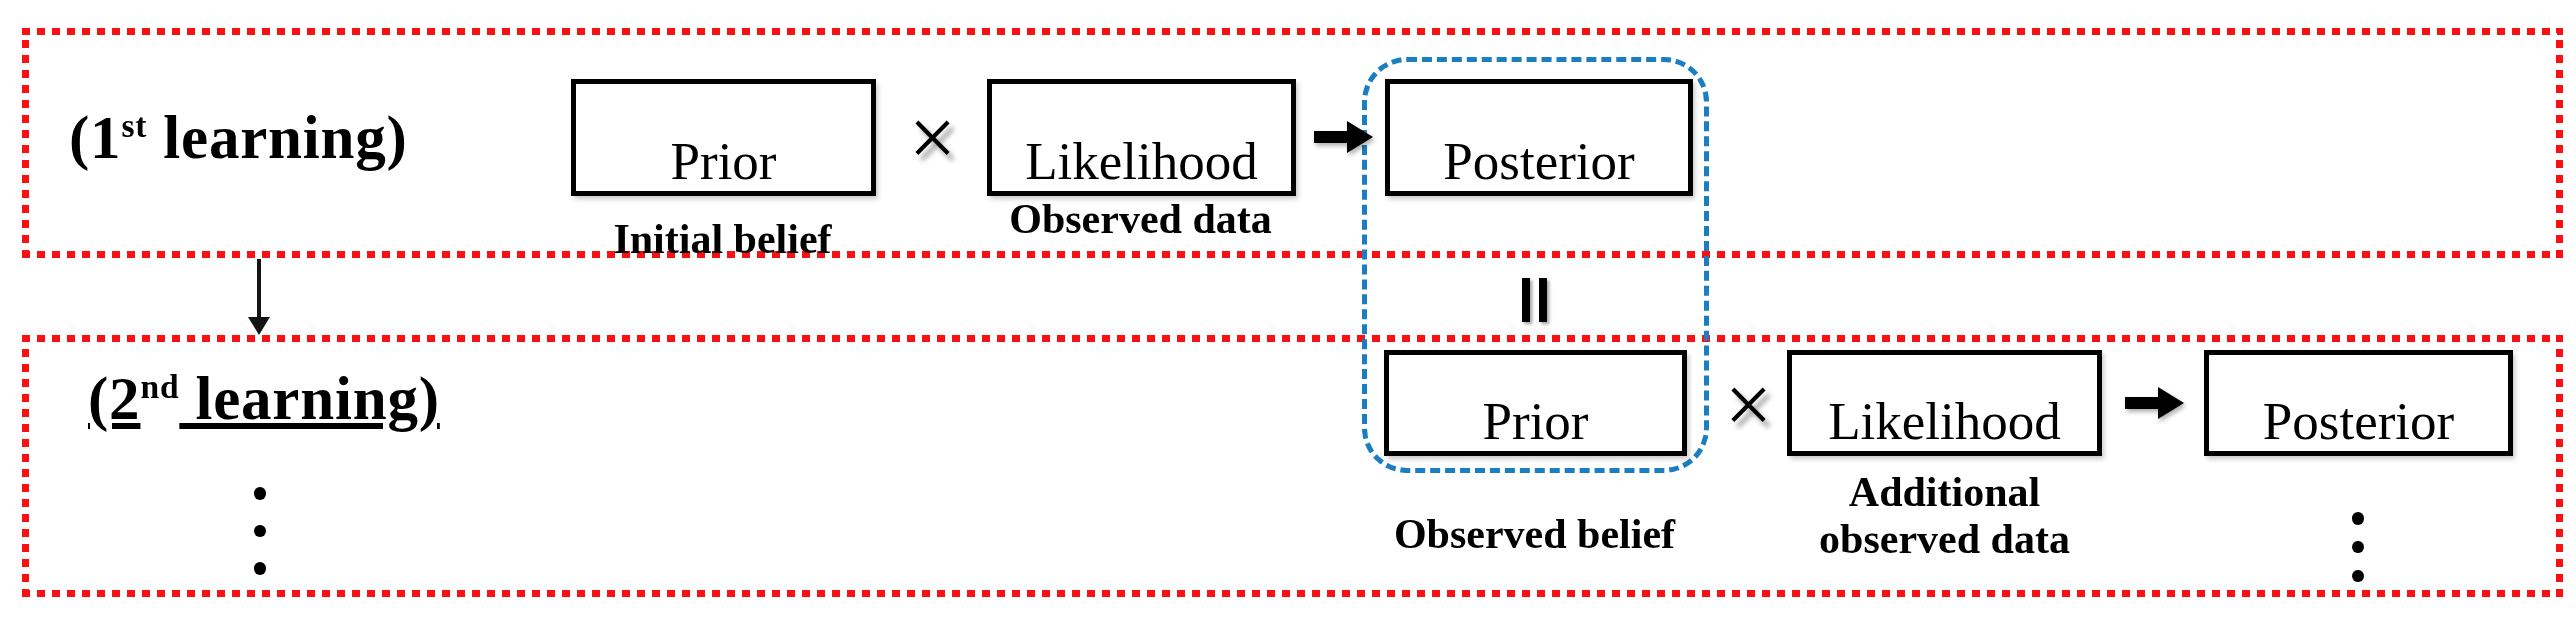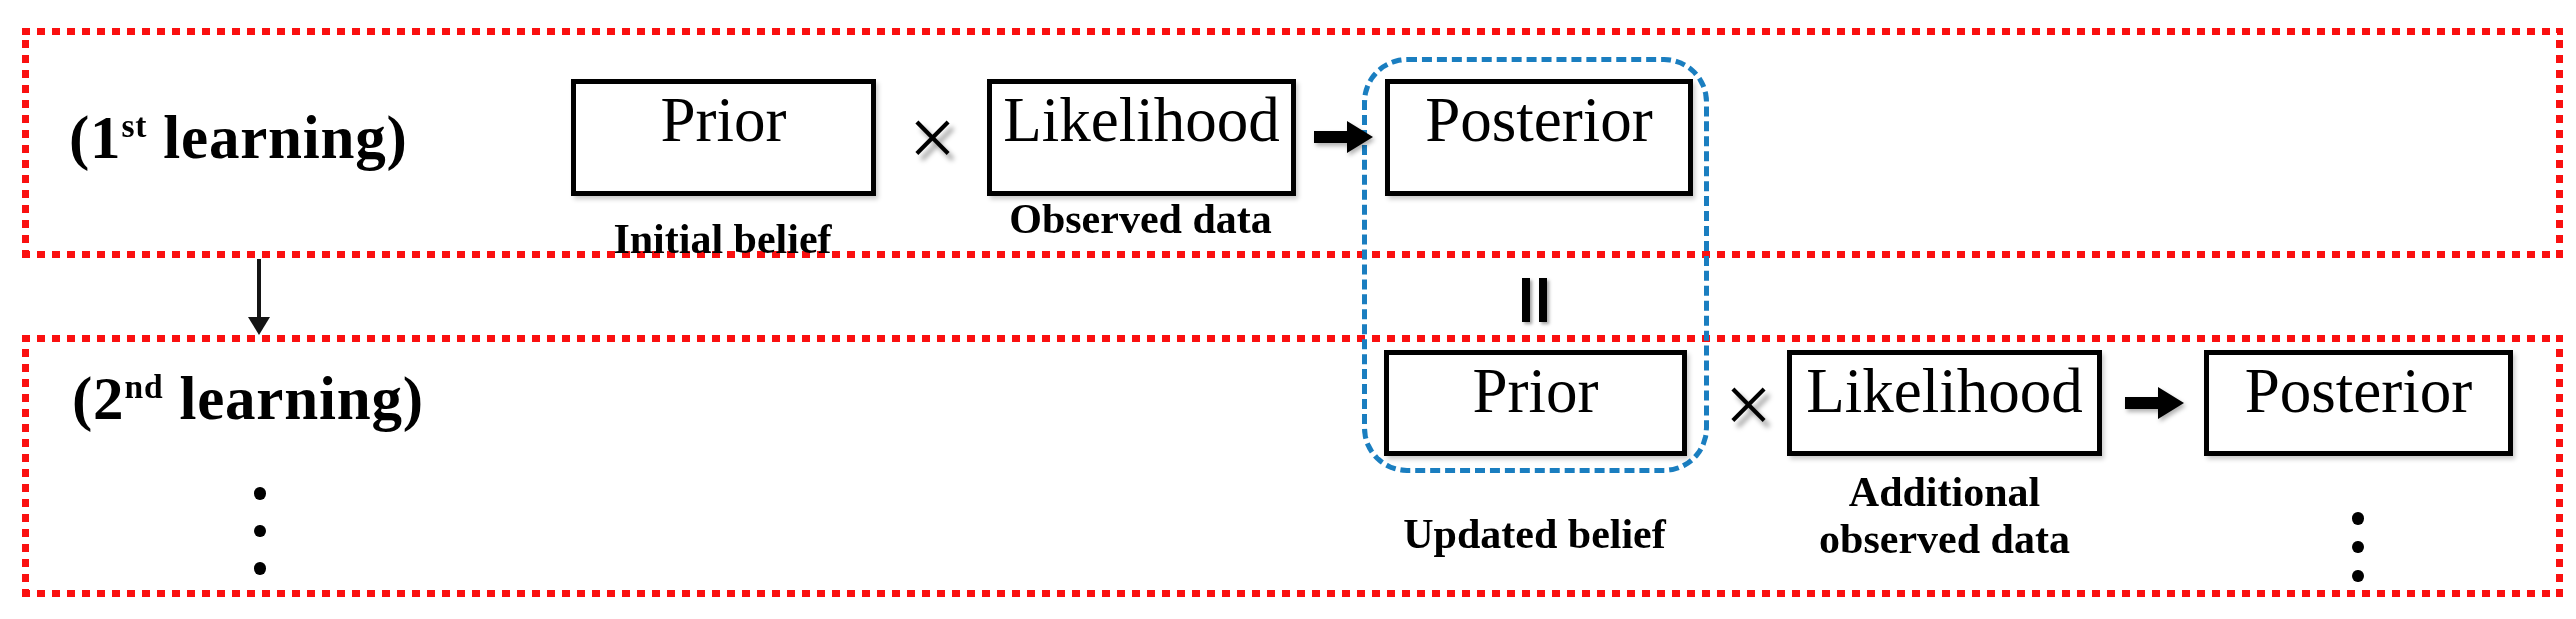--- a/index.html
+++ b/index.html
@@ -34,30 +34,30 @@
     line-height: 78px;
     white-space: pre;
     letter-spacing: 0.8px;
   }
   .heading .sup {
     display: inline-block;
     font-size: 55%;
     transform: translateY(-0.62em);
   }
   #heading-1 { left: 69px; top: 99px; }
-  #heading-2 { left: 72px; top: 360px; }
+  #heading-2 { left: 88px; top: 360px; text-decoration: underline; }
 
   .node-box {
     position: absolute;
     background: #fff;
     border: 5.5px solid #000;
     display: flex;
-    align-items: flex-start;
+    align-items: flex-end;
     justify-content: center;
-    font-size: 63px;
+    font-size: 53px;
     box-shadow: 3.1px 3.9px 4.7px rgba(0,0,0,0.22);
   }
   #prior-1      { left: 571px;  top: 79px; width: 305px; height: 117px; }
   #likelihood-1 { left: 987px; top: 79px; width: 309px; height: 117px; }
   #posterior-1  { left: 1385px; top: 79px; width: 308px; height: 117px; }
   #prior-2      { left: 1384px; top: 350px; width: 303px; height: 106px; }
   #likelihood-2 { left: 1787px; top: 350px; width: 315px; height: 106px; }
   #posterior-2  { left: 2204px; top: 350px; width: 309px; height: 106px; }
 
   .caption {
@@ -200,21 +200,21 @@
     <span>Likelihood</span>
   </div>
   <div class="arrow-right" id="arrow-2">
     <div class="shaft"></div>
     <div class="head"></div>
   </div>
   <div class="node-box" id="posterior-2">
     <span>Posterior</span>
   </div>
 
-  <div class="caption" id="caption-updated">Updated belief</div>
+  <div class="caption" id="caption-updated">Observed belief</div>
   <div class="caption" id="caption-additional">
     <div>Additional</div>
     <div>observed data</div>
   </div>
 
   <div class="vdots" id="vdots-right">
     <div class="dot"></div>
     <div class="dot"></div>
     <div class="dot"></div>
   </div>

